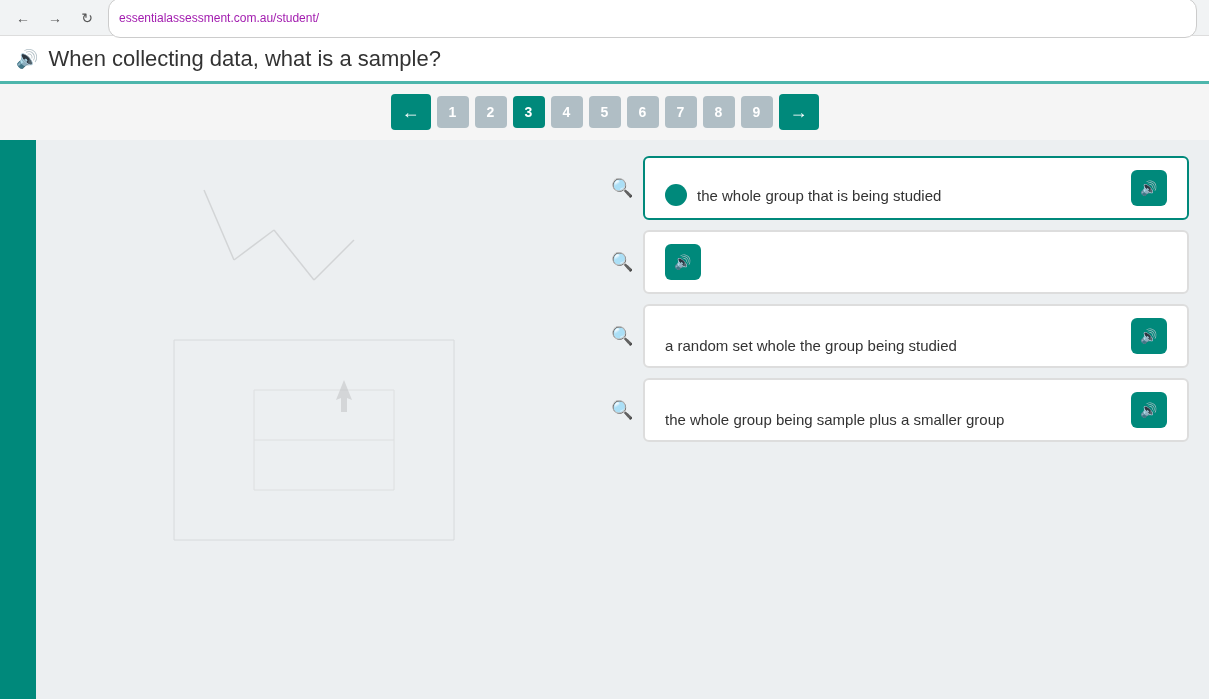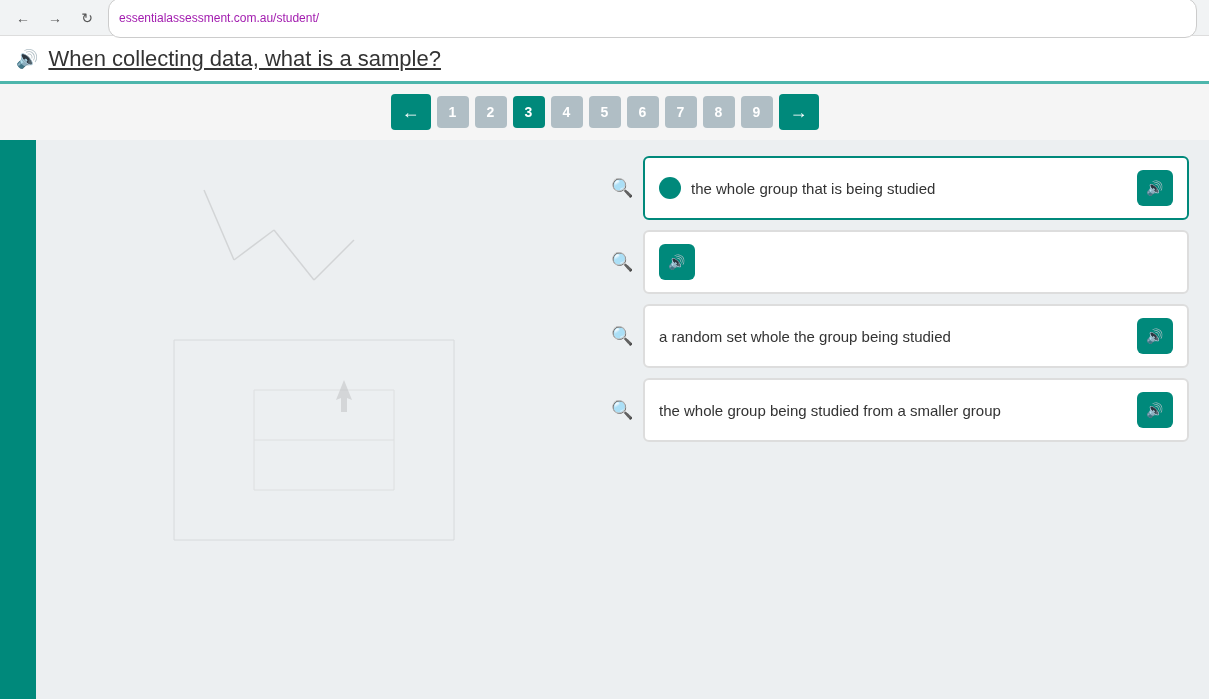--- a/index.html
+++ b/index.html
@@ -55,21 +55,20 @@
       gap: 10px;
     }
     .speaker-icon {
       color: #00897b;
       font-size: 18px;
     }
     .question-title {
       font-size: 22px;
       font-weight: 400;
       color: #333;
-      text-decoration: underline;
     }
 
     
     .nav-row {
       display: flex;
       align-items: center;
       justify-content: center;
       padding: 10px 0;
       gap: 6px;
       background: #f5f5f5;
@@ -146,23 +145,23 @@
       font-size: 18px;
       width: 24px;
       flex-shrink: 0;
     }
     .answer-card {
       flex: 1;
       background: #fff;
       border: 2px solid #ddd;
       border-radius: 6px;
       display: flex;
-      align-items: center;
+      align-items: flex-end;
       justify-content: space-between;
-      padding: 12px 14px;
+      padding: 12px 20px;
       min-height: 60px;
       cursor: pointer;
     }
     .answer-card.selected {
       border: 2px solid #00897b;
     }
     .answer-text {
       font-size: 15px;
       color: #333;
       flex: 1;
@@ -283,20 +282,20 @@
           <span class="answer-text">a random set whole the group being studied</span>
         </div>
         <button class="sound-btn">🔊</button>
       </div>
     </div>
 
     <div class="answer-row">
       <span class="search-icon">🔍</span>
       <div class="answer-card">
         <div class="answer-left">
-          <span class="answer-text">the whole group being studied from a smaller group</span>
+          <span class="answer-text">the whole group being sample plus a smaller group</span>
         </div>
         <button class="sound-btn">🔊</button>
       </div>
     </div>
 
   </div>
 </div>
 
 </body></html>

